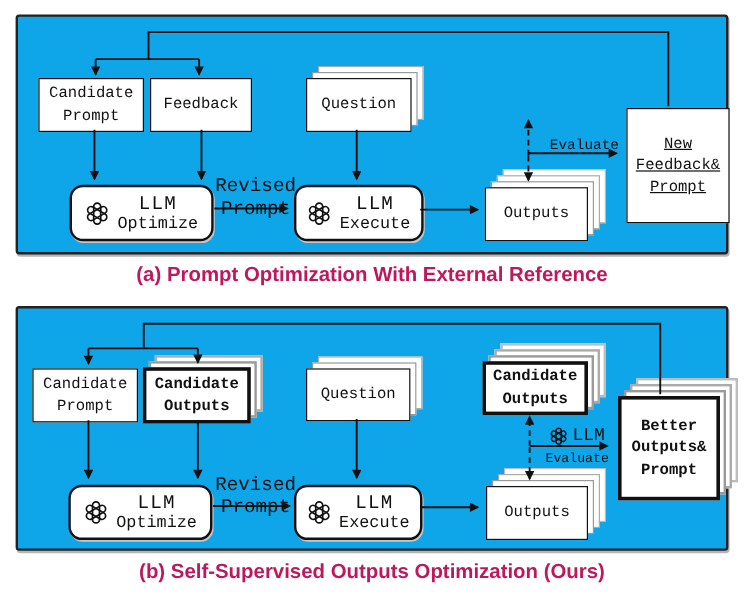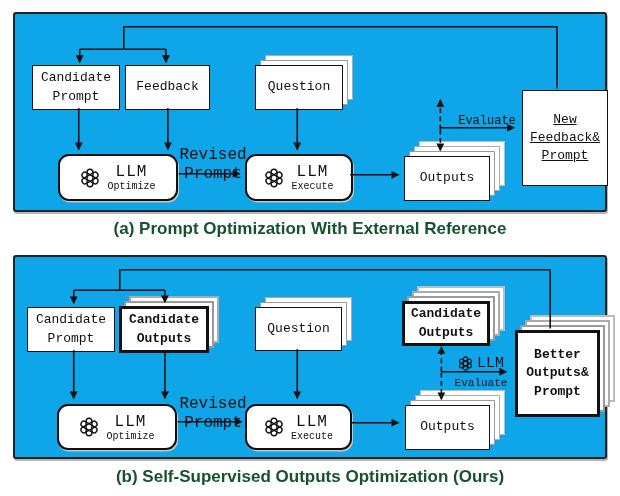--- a/index.html
+++ b/index.html
@@ -21,29 +21,29 @@
   .stack .l1{transform:translate(5px,-5px);}
   .stack .l2{transform:translate(10px,-10px);border-color:#ababab;}
   .stack .l3{transform:translate(15px,-15px);border-color:#bdbdbd;}
   .stack.boldstack .layer{border-width:2px;}
   .stack .box{left:0;top:0;width:100%;height:100%;}
   .llmbox{position:absolute;box-sizing:border-box;background:#fff;border:2px solid #111;
           border-radius:11px;display:flex;align-items:center;justify-content:center;gap:7px;
           z-index:2;box-shadow:1px 1.5px 0 #c6c6c6;}
   .llm-col{display:flex;flex-direction:column;align-items:center;}
   .llm-title{font-size:16px;letter-spacing:1px;}
-  .llm-sub{font-size:10px;}
+  .llm-sub{font-size:14px;}
   .label{position:absolute;text-align:center;white-space:pre-line;line-height:1.2;
          font-size:16px;z-index:4;}
   .label-small{font-size:12px;}
   .eval-row{position:absolute;display:flex;align-items:center;justify-content:center;
             gap:4px;font-size:15px;z-index:4;}
   .caption{position:absolute;left:0;width:620px;text-align:center;
            font-family:"Liberation Sans","DejaVu Sans",sans-serif;font-weight:700;
-           font-size:17px;color:#14532d;}
+           font-size:17px;color:#be185d;}
   .cap-a{top:219px;}
   .cap-b{top:467px;}
   .oai{display:block;}
 </style>
 </head>
 <body>
 
 <div class="figure">
 
   <section class="panel panel-a">

